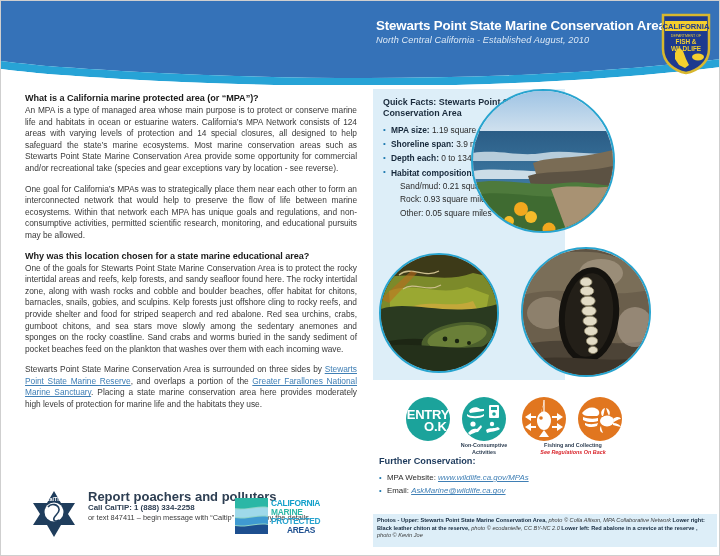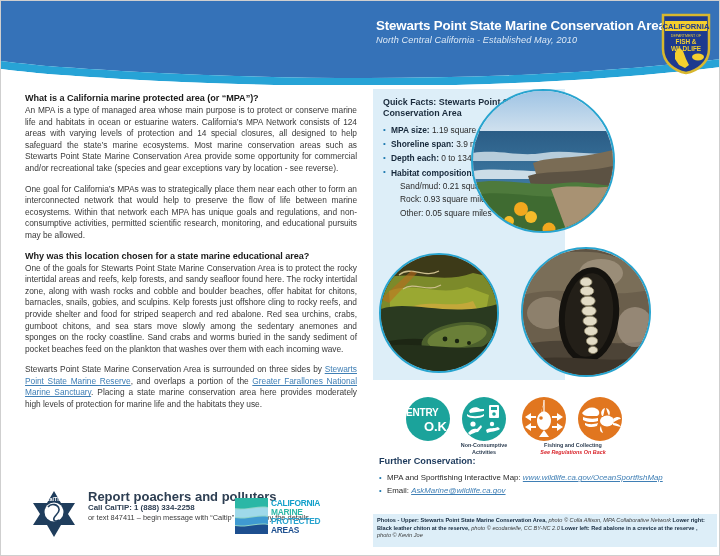--- a/index.html
+++ b/index.html
@@ -68,21 +68,21 @@
     display: flex; align-items: flex-start; gap: 3px;
   }
   .mpa-swatch { width: 33px; height: 36px; flex: none; }
   .mpa-words {
     font-size: 8.4px; font-weight: bold; line-height: 9.1px;
     letter-spacing: -0.25px; padding-top: 1px;
   }
   .mpa-words .w1 { color: #12a0ca; }
   .mpa-words .w2 { color: #2bb7a6; }
   .mpa-words .w3 { color: #27a3cf; }
-  .mpa-words .w4 { color: #1d4f8f; }
+  .mpa-words .w4 { color: #1d4f8f; margin-left: 16px; }
 
   
   .facts-panel {
     position: absolute; left: 372px; top: 88px; width: 192px; height: 291px;
     background: #ddeef8;
   }
   .facts-title {
     position: absolute; left: 382px; top: 96px; width: 176px;
     font-size: 8.9px; font-weight: bold; color: #1a2b3c; line-height: 11.4px;
   }
@@ -104,22 +104,22 @@
     border: 2px solid #28a4cf; overflow: hidden;
   }
   #photo-coast { left: 470px; top: 88px; width: 144px; height: 144px; }
   #photo-abalone { left: 378px; top: 252px; width: 120px; height: 120px; }
   #photo-chiton { left: 520px; top: 246px; width: 130px; height: 130px; }
 
   
   .icon-row { position: absolute; left: 405px; top: 396px; width: 300px; height: 56px; }
   .circ-icon { position: absolute; border-radius: 50%; }
   .ic-entry { left: 0px; top: 0px; width: 44px; height: 44px; background: #1ba39b; }
-  .ic-entry .t1 { position: absolute; left: 0; top: 10px; width: 44px; text-align: left;
-      color: #fff; font-size: 10px; font-weight: bold; letter-spacing: -0.2px; }
+  .ic-entry .t1 { position: absolute; left: 0; top: 10px; width: 44px; text-align: center;
+      color: #fff; font-size: 13px; font-weight: bold; letter-spacing: -0.2px; }
   .ic-entry .t2 { position: absolute; left: 0; top: 22px; width: 44px; text-align: right;
       color: #fff; font-size: 13px; font-weight: bold; letter-spacing: -0.2px; }
   .ic-nonconsump { left: 56px; top: 0px; width: 44px; height: 44px; background: #1ba39b; }
   .ic-fish { left: 116px; top: 0px; width: 44px; height: 44px; background: #e1761f; }
   .ic-collect { left: 172px; top: 0px; width: 44px; height: 44px; background: #e1761f; }
   .icon-cap {
     position: absolute; text-align: center; font-size: 5.4px;
     font-weight: bold; color: #2d3e52; line-height: 6.6px;
   }
   #cap-nonconsump { left: 48px; top: 45px; width: 60px; }
@@ -156,21 +156,21 @@
 <div id="page">
 
   <div class="header">
     <svg class="header-bg" viewBox="0 0 720 84" preserveAspectRatio="none">
       <rect x="0" y="0" width="720" height="84" fill="#ffffff"></rect>
       <path d="M0,0 L720,0 L720,58 C520,82 300,80 120,70 C70,67 30,64 0,60 Z" fill="#3572b8"></path>
       <path d="M0,60 C30,64 70,67 120,70 C300,80 520,82 720,58 L720,66 C520,90 300,88 120,78 C70,75 30,72 0,68 Z" fill="#27a3d6"></path>
       <path d="M0,68 C30,72 70,75 120,78 C300,88 520,90 720,66 L720,84 L0,84 Z" fill="#ffffff"></path>
     </svg>
     <div class="header-title">Stewarts Point State Marine Conservation Area</div>
-    <div class="header-sub">North Central California - Established May, 2010</div>
+    <div class="header-sub">North Central California - Established August, 2010</div>
 
     <svg class="cdfw-shield" viewBox="0 0 50 62">
       <path d="M2,2 L48,2 L48,36 C48,50 36,58 25,60 C14,58 2,50 2,36 Z" fill="#1d3a8f" stroke="#d8b72e" stroke-width="2.5"></path>
       <rect x="4" y="8" width="42" height="10" fill="#f4cf2e"></rect>
       <text x="25" y="16.3" font-family="Liberation Sans, sans-serif" font-size="7.6" font-weight="bold" fill="#1d3a8f" text-anchor="middle">CALIFORNIA</text>
       <text x="25" y="23.5" font-family="Liberation Sans, sans-serif" font-size="3.6" fill="#f4cf2e" text-anchor="middle">DEPARTMENT OF</text>
       <text x="25" y="30.5" font-family="Liberation Sans, sans-serif" font-size="6.4" font-weight="bold" fill="#f4cf2e" text-anchor="middle">FISH &amp;</text>
       <text x="25" y="37.5" font-family="Liberation Sans, sans-serif" font-size="6.4" font-weight="bold" fill="#f4cf2e" text-anchor="middle">WILDLIFE</text>
       <path d="M14,40 L16,36 L19,35 L22,38 L25,46 L28,52 L24,55 L18,52 L14,46 Z" fill="#f4cf2e"></path>
       <ellipse cx="37" cy="44" rx="6" ry="3.4" fill="#f4cf2e"></ellipse>
@@ -359,19 +359,19 @@
 
     <div class="icon-cap" id="cap-nonconsump">Non-Consumptive Activities</div>
     <div class="icon-cap" id="cap-fish">
       <span>Fishing and Collecting</span>
       <span class="red">See Regulations On Back</span>
     </div>
   </div>
 
   <div class="further-head">Further Conservation:</div>
   <div class="further-list">
-    <div class="li"><span>MPA and Sportfishing Interactive Map: </span><a href="#">www.wildlife.ca.gov/OceanSportfishMap</a></div>
+    <div class="li"><span>MPA Website: </span><a href="#">www.wildlife.ca.gov/MPAs</a></div>
     <div class="li"><span>Email: </span><a href="#">AskMarine@wildlife.ca.gov</a></div>
   </div>
 
   <div class="credits"><b>Photos - Upper:</b><b> Stewarts Point State Marine Conservation Area,</b><i> photo © Colla Allison, MPA Collaborative Network</i><b>  Lower right:</b><b> Black leather chiton at the reserve,</b><i> photo © ecodanielle, CC BY-NC 2.0</i><b>  Lower left:</b><b> Red abalone in a crevice at the reserve ,</b><i> photo © Kevin Joe</i></div>
 
 </div>
 
 </body></html>

